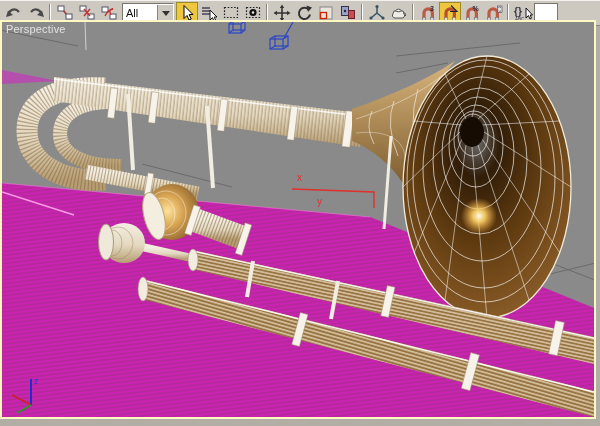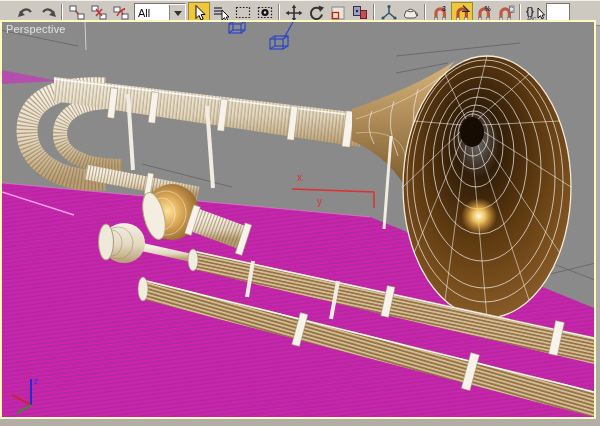--- a/index.html
+++ b/index.html
@@ -1,21 +1,21 @@
 <!DOCTYPE html>
 <html><head>
 <meta charset="utf-8">
 <style>
   html,body{margin:0;padding:0;}
   .app{position:relative;width:600px;height:426px;background:#b2aea6;overflow:hidden;
        font-family:"Liberation Sans",sans-serif;}
   
   .toolbar{position:absolute;left:0;top:0;width:600px;height:26px;background:#cdc9c1;
            border-top:1px solid #f4f2ee;border-bottom:1px solid #8a8680;
-           display:flex;align-items:center;padding-left:15px;box-sizing:border-box;}
+           display:flex;align-items:center;padding-left:3px;box-sizing:border-box;}
   .tbtn{width:22px;height:22px;display:flex;align-items:center;justify-content:center;
         flex:0 0 auto;border:1px solid transparent;box-sizing:border-box;}
   .tbtn.active{background:#eec napkin;}
   .tbtn.active{background:#eec73e;border:1px solid #9a8a2a;}
   .tsep{width:5px;height:18px;flex:0 0 auto;margin:0 1px;
         background:linear-gradient(90deg,transparent 1px,#8a867e 1px,#8a867e 2px,#ffffff 2px,#ffffff 3px,transparent 3px);}
   .dd{height:19px;display:flex;flex:0 0 auto;align-items:center;margin:0 2px;
       border-top:1px solid #7a766e;border-left:1px solid #7a766e;
       border-right:1px solid #fff;border-bottom:1px solid #fff;background:#fff;}
   .dd .dd-text{font-size:11px;color:#111;padding:0 3px;flex:1;}

